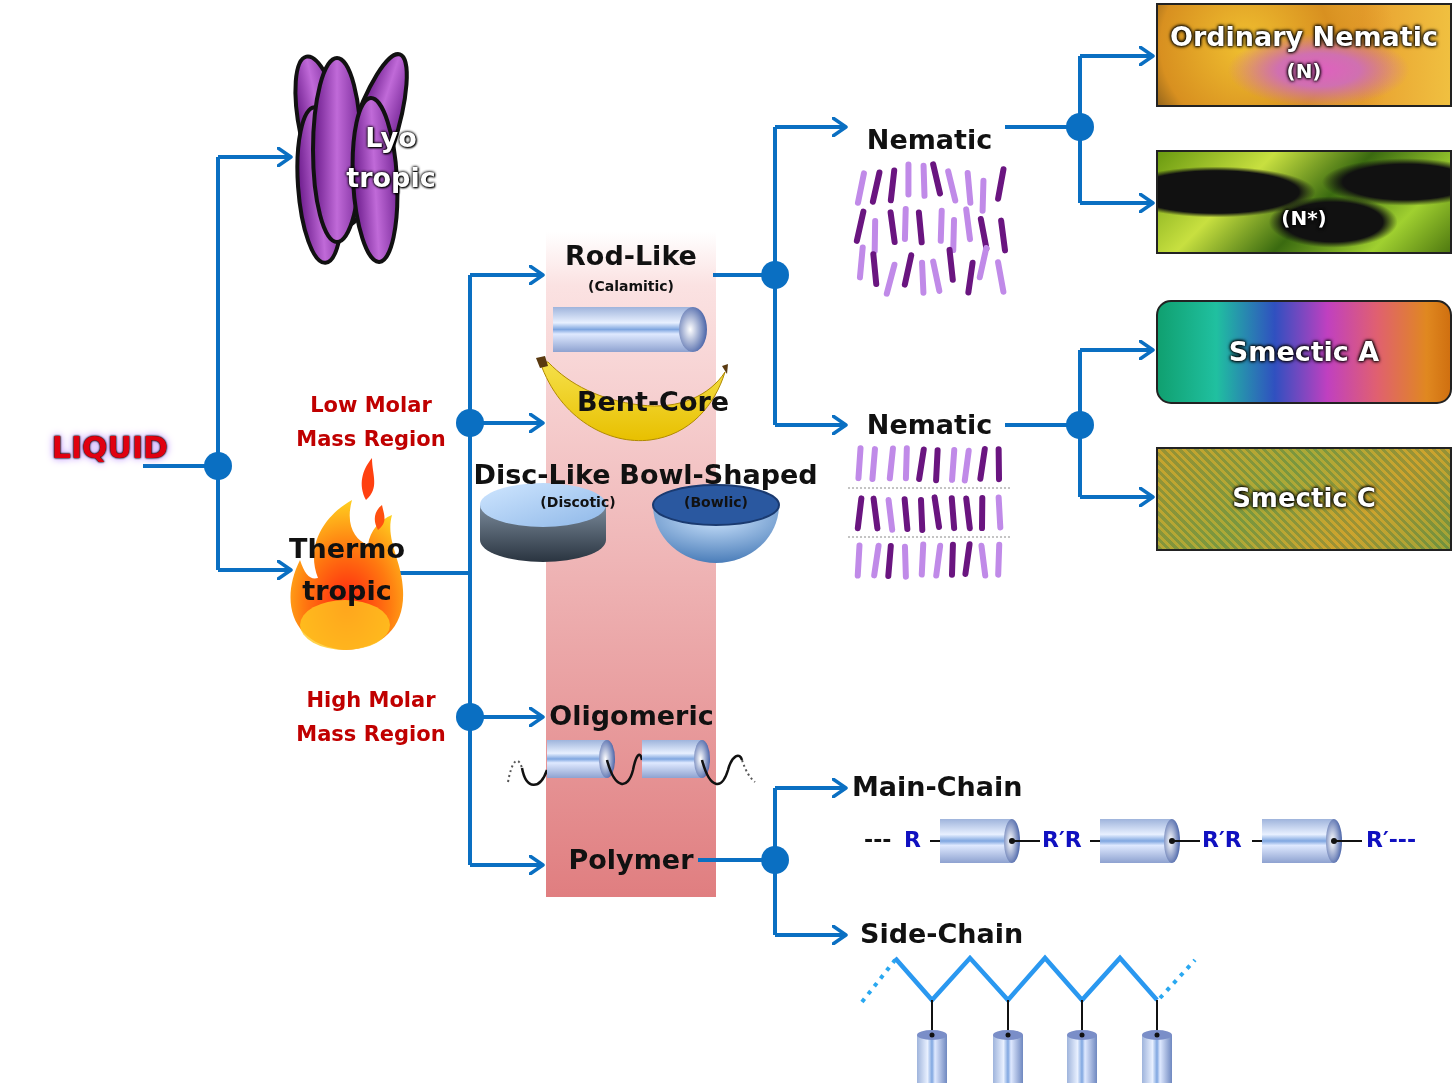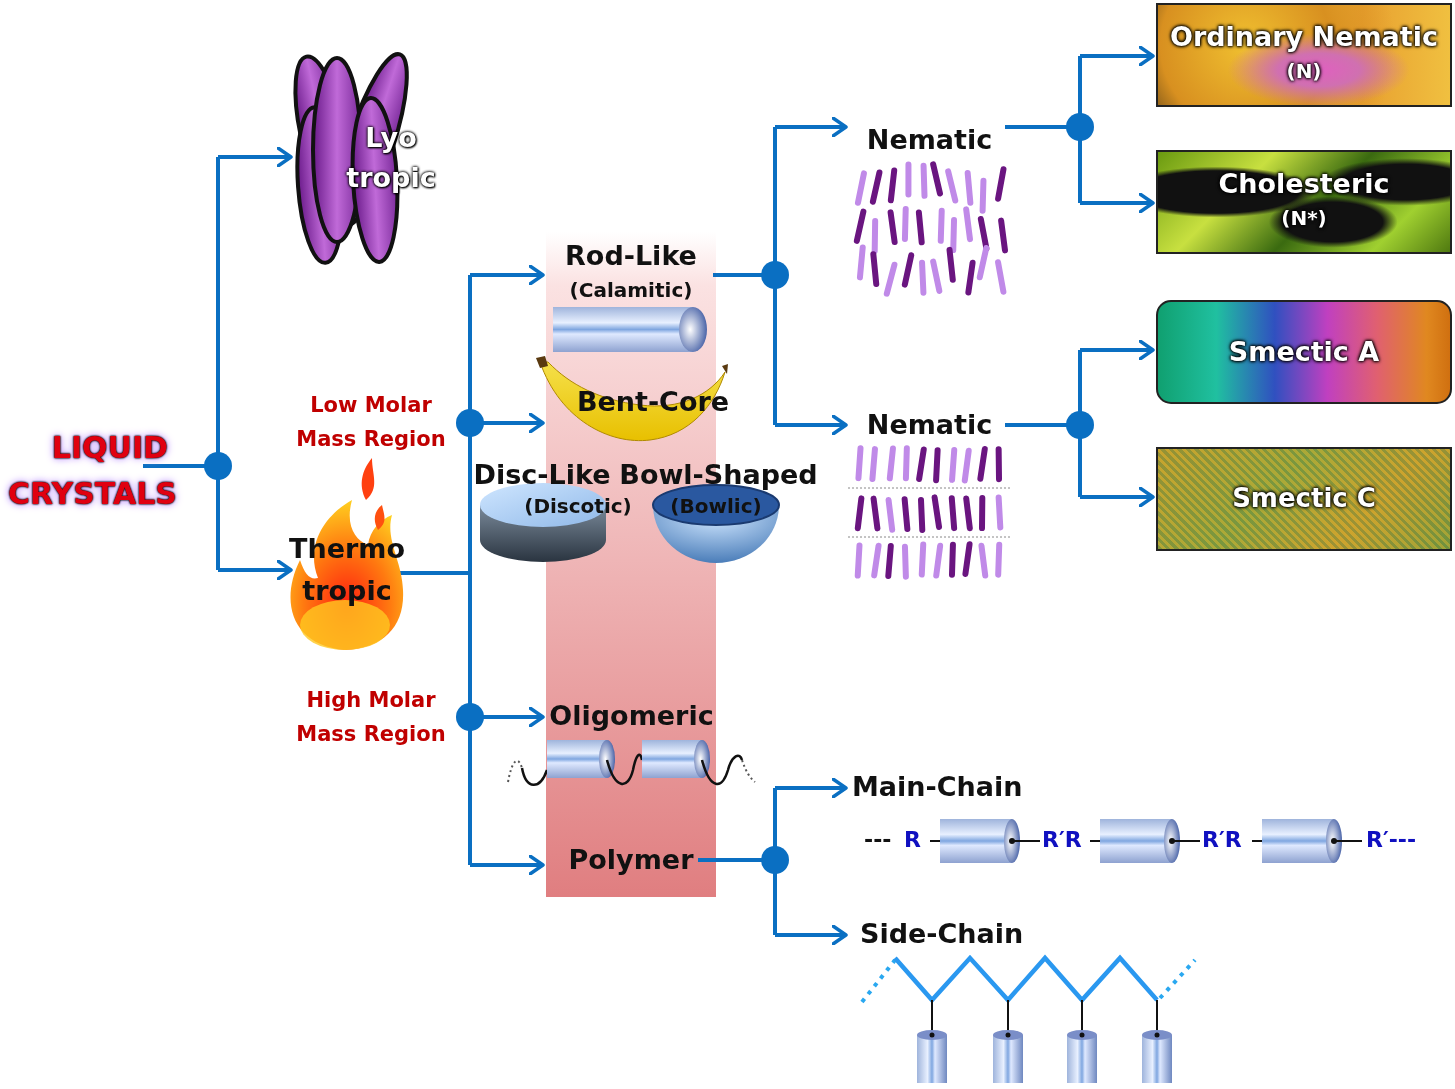--- a/index.html
+++ b/index.html
@@ -1,20 +1,20 @@
 <!DOCTYPE html>
 <html><head>
 <meta charset="utf-8">
 <style>
   html, body { margin:0; padding:0; background:#ffffff; }
   body { width:1455px; height:1089px; position:relative; overflow:hidden; font-family:"Liberation Sans", sans-serif; }
   #diagram { position:absolute; left:0; top:0; width:1455px; height:1089px; }
   .lbl { position:absolute; font-family:"DejaVu Sans", sans-serif; font-weight:bold; color:#111; white-space:nowrap; text-align:center; }
   .lbl-md { font-size:27px; }
-  .lbl-sm { font-size:20px; }
+  .lbl-sm { font-size:14px; }
   .lbl-red { color:#c00000; font-size:21px; line-height:34px; }
   .lbl-white { color:#fff; text-shadow: 0 0 3px #000, 0 0 3px #000, 1px 1px 2px #000; }
   .title { position:absolute; left:8px; top:425px; width:160px; font-family:"DejaVu Sans", sans-serif; font-weight:bold; font-size:30px; line-height:46px; text-align:right; color:#e00010;
     text-shadow: 0 0 2px #000, 0 0 2px #000, 0 0 6px #c9a7ff, 0 0 10px #c9a7ff; }
   .tex { position:absolute; border:2px solid #222; box-sizing:border-box; overflow:hidden; }
   .tex .t { position:absolute; left:0; right:0; font-family:"DejaVu Sans", sans-serif; font-weight:bold; color:#fff; text-align:center;
     text-shadow: 0 0 3px #000, 0 0 3px #000, 0 0 4px #000; }
   .tex-n { left:1156px; top:3px; width:296px; height:104px;
     background: radial-gradient(ellipse at 55% 65%, #e060c0 0%, #d070b0 18%, transparent 40%),
                 radial-gradient(circle at 30% 40%, #f0c030 0%, #d89020 40%, transparent 70%),
@@ -301,21 +301,20 @@
     <rect x="1142" y="1035" width="30" height="48" fill="url(#cylv)"></rect>
     <ellipse cx="1157" cy="1035" rx="15" ry="5" fill="#7a8ec8"></ellipse>
     <circle cx="1157" cy="1035" r="2.5" fill="#111"></circle>
         </g>
       </g>
   </g>
 </svg>
 
 <div class="title">
   <div>LIQUID</div>
-  <div>CRYSTALS</div>
 </div>
 
 <div class="lbl lbl-md lbl-white" style="left:296px;top:118px;width:100px;line-height:40px;padding-left:45px;">
   <div>Lyo</div>
   <div>tropic</div>
 </div>
 
 <div class="lbl lbl-md" style="left:282px;top:528px;width:130px;line-height:42px;">
   <div>Thermo</div>
   <div>tropic</div>
@@ -341,21 +340,20 @@
 <div class="lbl lbl-md" style="left:546px;top:844px;width:170px;">Polymer</div>
 
 <div class="lbl lbl-md" style="left:852px;top:124px;width:155px;">Nematic</div>
 <div class="lbl lbl-md" style="left:852px;top:409px;width:155px;">Nematic</div>
 
 <div class="tex tex-n">
   <div class="t" style="top:16px;font-size:27px;">Ordinary Nematic</div>
   <div class="t" style="top:54px;font-size:20px;">(N)</div>
 </div>
 <div class="tex tex-c">
-  <div class="t" style="top:16px;font-size:27px;">Cholesteric</div>
   <div class="t" style="top:54px;font-size:20px;">(N*)</div>
 </div>
 <div class="tex tex-a">
   <div class="t" style="top:34px;font-size:27px;">Smectic A</div>
 </div>
 <div class="tex tex-cc">
   <div class="t" style="top:34px;font-size:26px;">Smectic C</div>
 </div>
 
 <div class="lbl lbl-md" style="left:852px;top:771px;width:185px;text-align:left;">Main-Chain</div>

